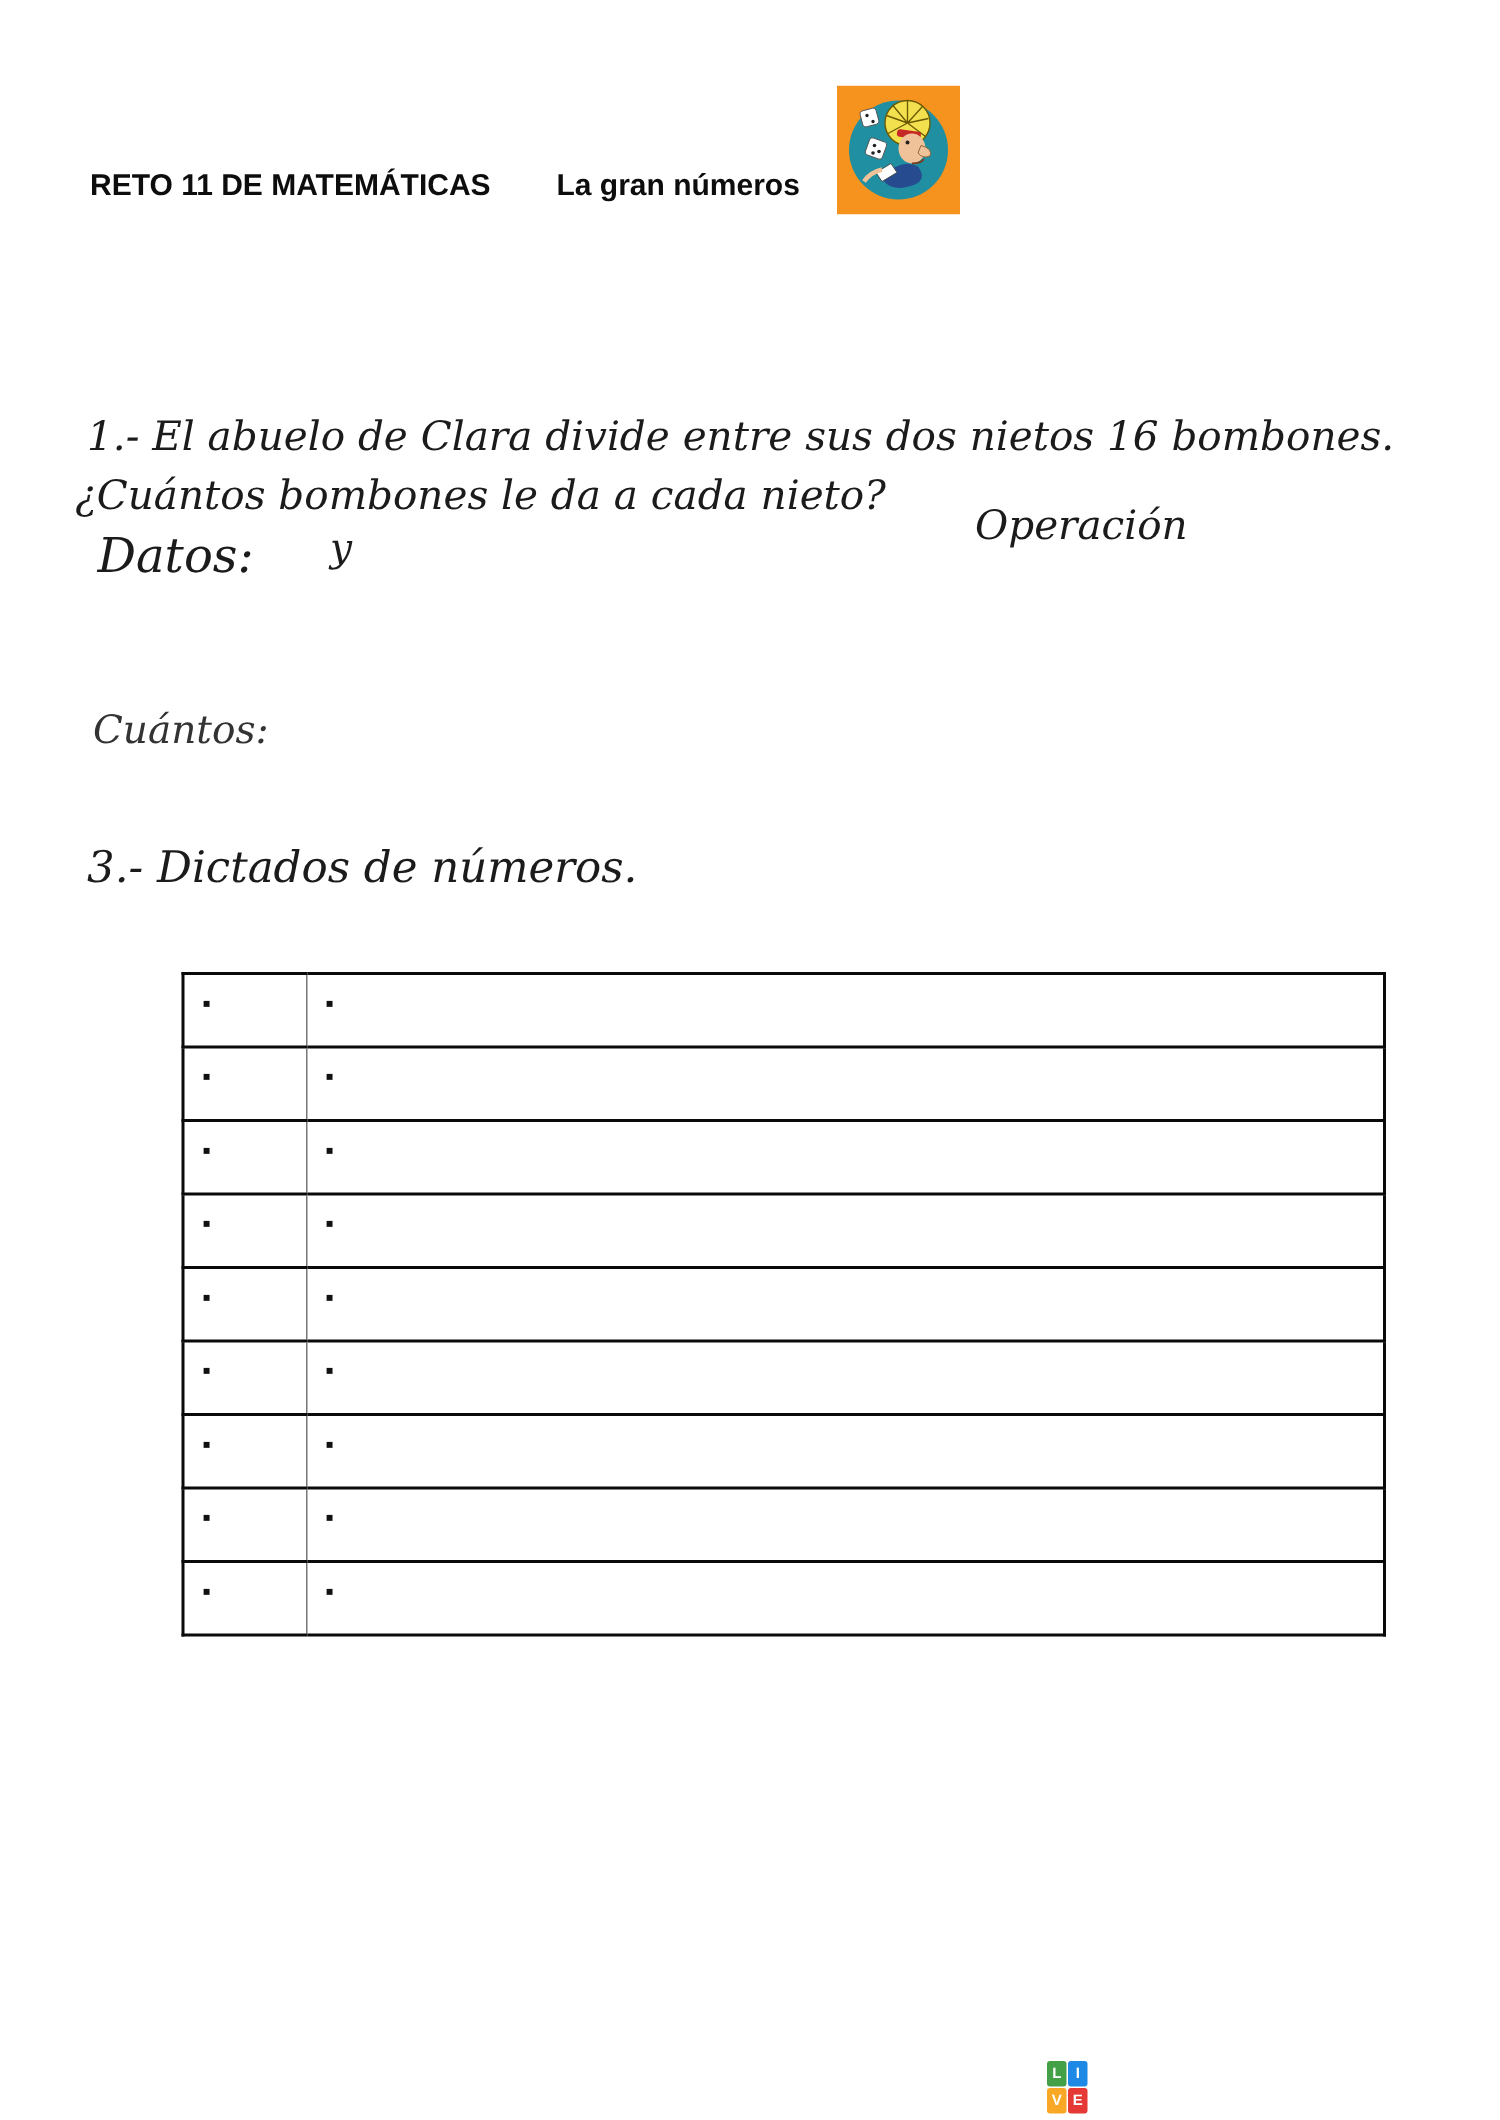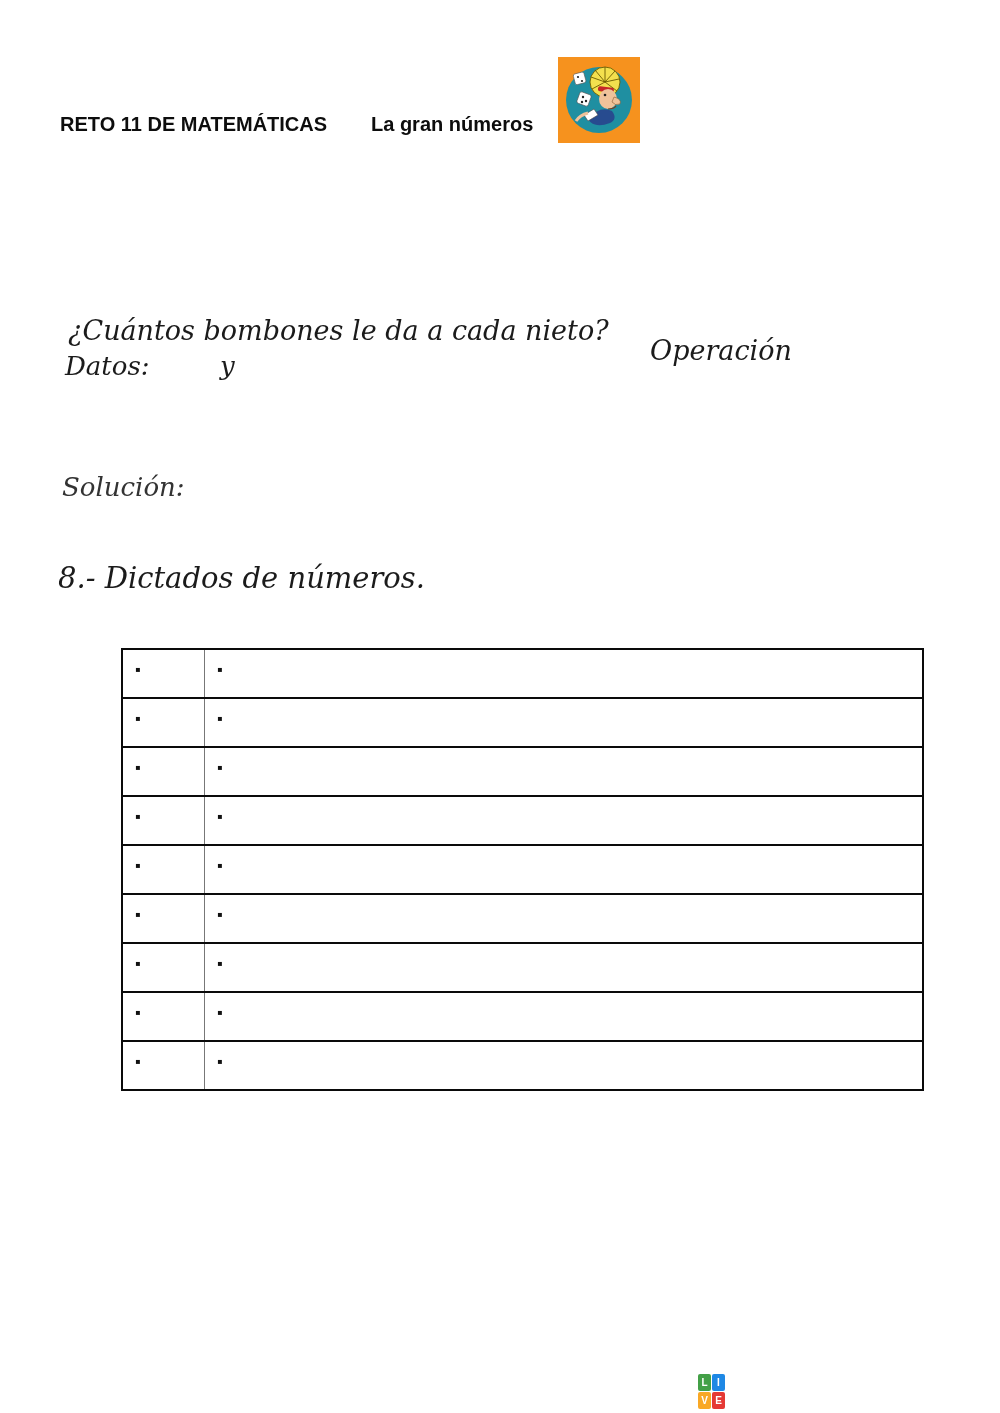--- a/index.html
+++ b/index.html
@@ -14,22 +14,22 @@
     position:absolute; left:60px; top:113px;
     font-size:20px; font-weight:bold; color:#0d0d0d; white-space:nowrap;
   }
   .header-subtitle {
     position:absolute; left:371px; top:113px;
     font-size:20px; font-weight:bold; color:#0d0d0d; white-space:nowrap;
   }
   .logo-img { position:absolute; left:558px; top:57px; width:82px; height:86px; }
 
   .p1-line1 { position:absolute; left:58px; top:276px; font-size:27px; white-space:nowrap; }
-  .p1-line2 { position:absolute; left:68px; top:315px; font-size:27px; white-space:nowrap; }
-  .datos-label     { position:absolute; left:65px;  top:351px; font-size:26px; }
+  .p1-line2 { position:absolute; left:50px; top:315px; font-size:27px; white-space:nowrap; }
+  .datos-label     { position:absolute; left:65px;  top:351px; font-size:32px; }
   .y-label         { position:absolute; left:220px; top:351px; font-size:26px; }
   .operacion-label { position:absolute; left:650px; top:335px; font-size:27px; }
   .solucion-label  { position:absolute; left:62px;  top:472px; font-size:26px; color:#333; }
   .p2-title        { position:absolute; left:58px;  top:561px; font-size:29px; white-space:nowrap; }
 
   table.dictation {
     position:absolute; left:121px; top:648px;
     border-collapse:collapse; table-layout:fixed;
   }
   table.dictation td {
@@ -85,28 +85,29 @@
       <rect x="16" y="16" width="11" height="11" rx="2" fill="#ffffff" stroke="#555" stroke-width="0.6" transform="rotate(-15 21 21)"></rect>
       <circle cx="20" cy="20" r="1.1" fill="#222"></circle>
       <circle cx="24" cy="24" r="1.1" fill="#222"></circle>
       <rect x="20" y="36" width="12" height="12" rx="2" fill="#ffffff" stroke="#555" stroke-width="0.6" transform="rotate(20 26 42)"></rect>
       <circle cx="25" cy="40" r="1.2" fill="#222"></circle>
       <circle cx="28" cy="44" r="1.2" fill="#222"></circle>
       <circle cx="24" cy="45" r="1.2" fill="#222"></circle>
     </g>
   </svg>
 
+  <div class="hw p1-line1">1.- El abuelo de Clara divide entre sus dos nietos 16  bombones.</div>
   <div class="hw p1-line2">¿Cuántos bombones le da a cada nieto?</div>
 
   <div class="hw datos-label">Datos:</div>
   <div class="hw y-label">y</div>
   <div class="hw operacion-label">Operación</div>
-  <div class="hw solucion-label">Solución:</div>
+  <div class="hw solucion-label">Cuántos:</div>
 
-  <div class="hw p2-title">8.- Dictados de números.</div>
+  <div class="hw p2-title">3.- Dictados de números.</div>
 
   <table class="dictation">
     <tbody>
       <tr>
         <td class="c0"><span class="cell-dot">▪</span></td>
         <td class="c1"><span class="cell-dot">▪</span></td>
       </tr>
       <tr>
         <td class="c0"><span class="cell-dot">▪</span></td>
         <td class="c1"><span class="cell-dot">▪</span></td>

